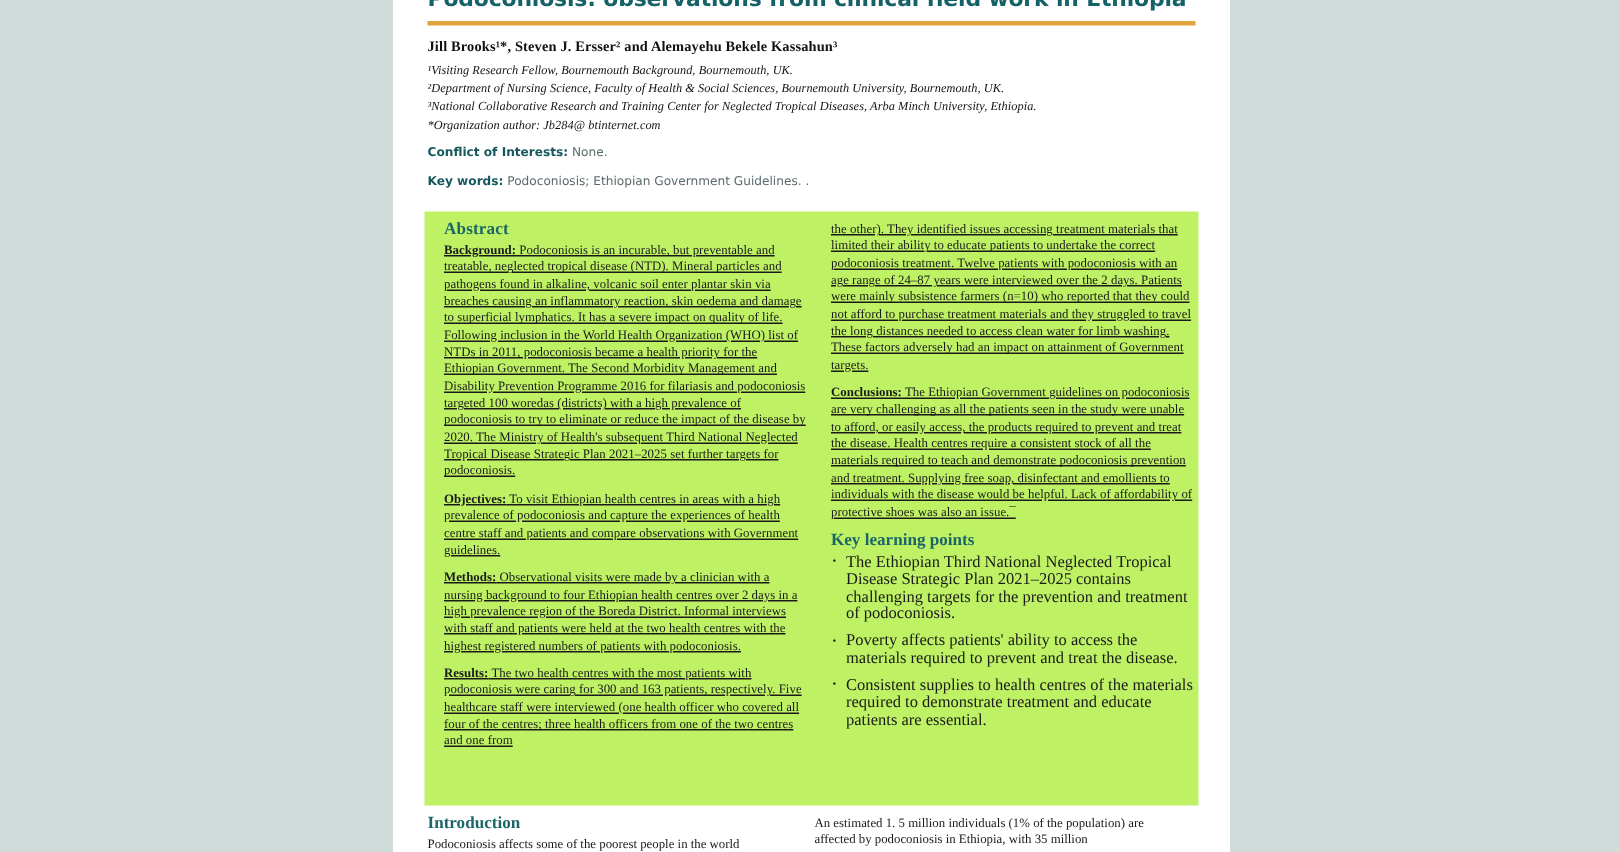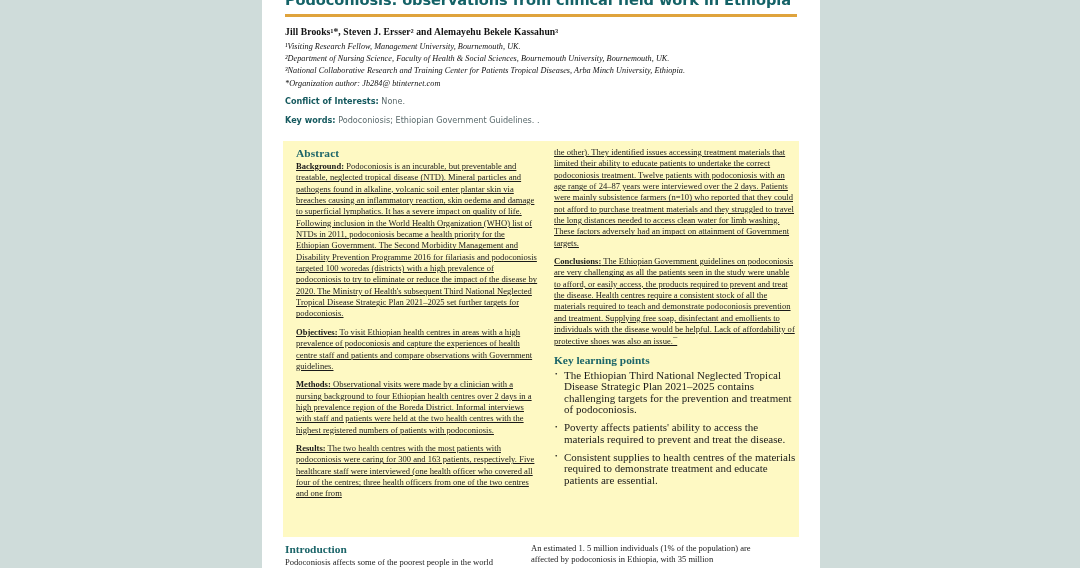--- a/index.html
+++ b/index.html
@@ -94,21 +94,21 @@
 
   .meta-value { color: #5a6a6c; }
 
   
   #abstract-panel {
     position: absolute;
     left: 21px;
     top: 141px;
     width: 516px;
     height: 396px;
-    background: #fef9c3;
+    background: #bef264;
     display: flex;
     gap: 15px;
     padding: 6px 12px 6px 13px;
   }
 
   .abs-col {
     width: 243px;
     flex: 0 0 243px;
   }
 
@@ -165,21 +165,21 @@
   }
 
   
   #body-columns {
     position: absolute;
     left: 21px;
     top: 543px;
     width: 516px;
     height: 25px;
     display: flex;
-    gap: 3px;
+    gap: 15px;
     padding-left: 2px;
   }
 
   .body-col {
     width: 243px;
     flex: 0 0 243px;
   }
 
   .body-heading {
     font-family: "Liberation Serif", serif;
@@ -199,23 +199,23 @@
 </head>
 <body>
 
 <div id="page-sheet">
 
   <div id="article-title">Podoconiosis: observations from clinical field work in Ethiopia</div>
   <div id="title-rule"></div>
 
   <div id="authors-block">
     <div id="author-line">Jill Brooks¹*, Steven J. Ersser² and Alemayehu Bekele Kassahun³</div>
-    <div class="affiliation">¹Visiting Research Fellow, Management University, Bournemouth, UK.</div>
+    <div class="affiliation">¹Visiting Research Fellow, Bournemouth Background, Bournemouth, UK.</div>
     <div class="affiliation">²Department of Nursing Science, Faculty of Health &amp; Social Sciences, Bournemouth University, Bournemouth, UK.</div>
-    <div class="affiliation">³National Collaborative Research and Training Center for Patients Tropical Diseases, Arba Minch University, Ethiopia.</div>
+    <div class="affiliation">³National Collaborative Research and Training Center for Neglected Tropical Diseases, Arba Minch University, Ethiopia.</div>
     <div class="affiliation">*Organization author: Jb284@ btinternet.com</div>
   </div>
 
   <div id="meta-block">
     <div class="meta-row">
       <span class="meta-label">Conflict of Interests:</span>
       <span class="meta-value">None.</span>
     </div>
     <div class="meta-row">
       <span class="meta-label">Key words:</span>

